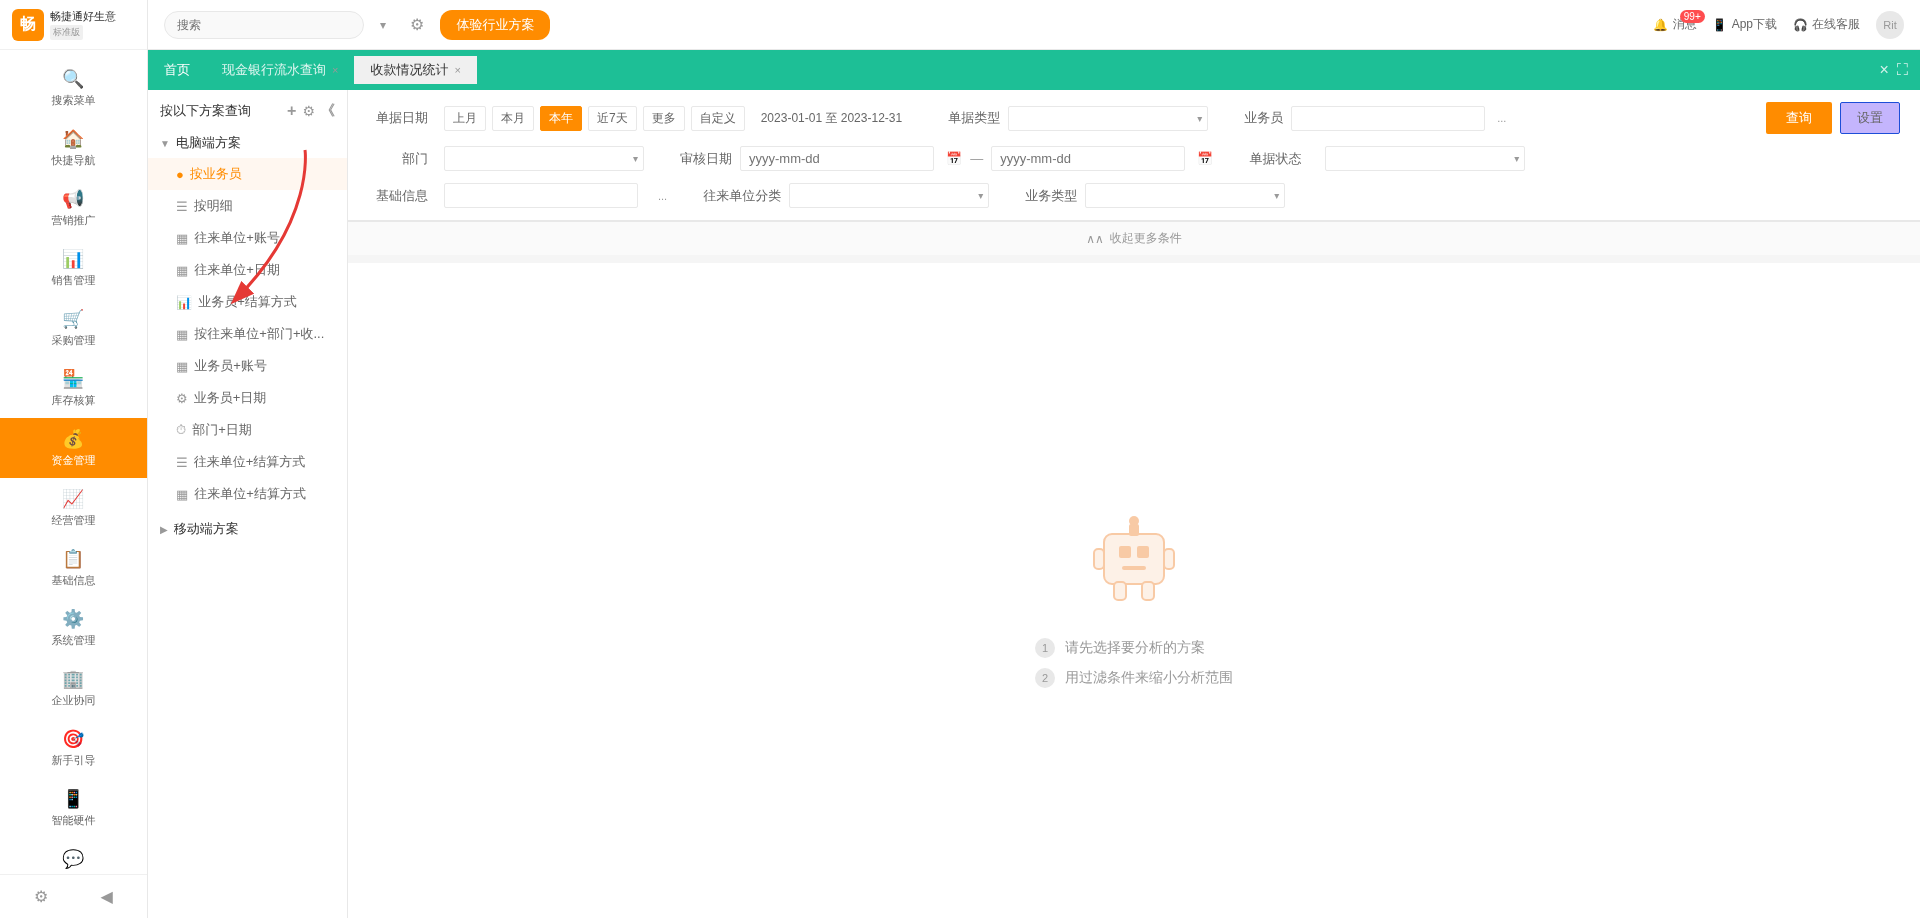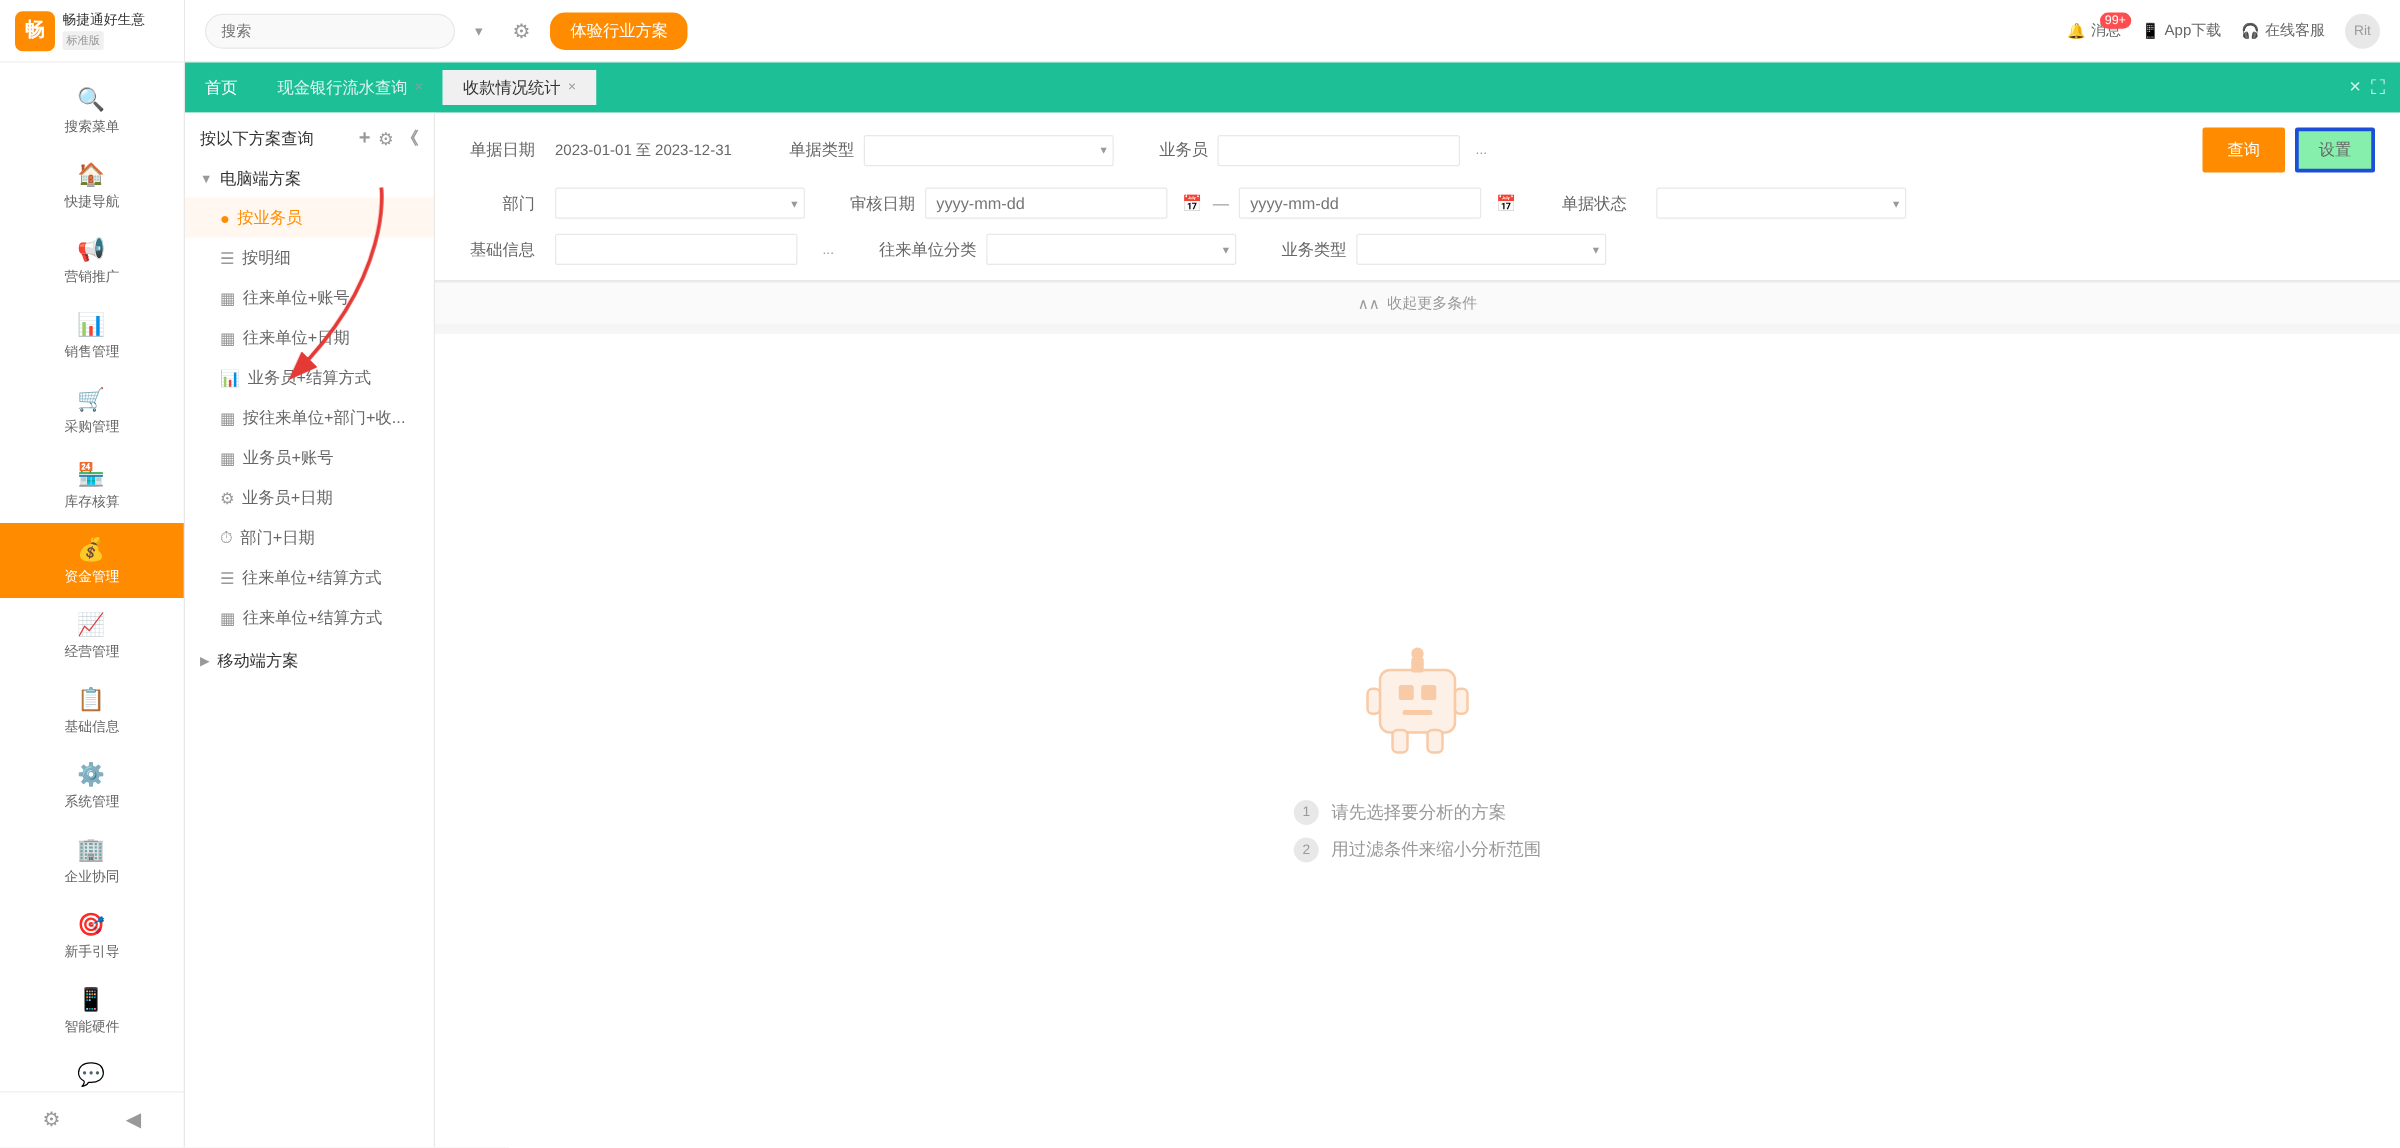--- a/index.html
+++ b/index.html
@@ -85,21 +85,21 @@
     .filter-select { border: 1px solid #e8e8e8; border-radius: 2px; padding: 4px 24px 4px 8px; font-size: 13px; color: #333; background: white; cursor: pointer; appearance: none; position: relative; min-width: 180px; }
     .select-wrapper { position: relative; display: inline-flex; align-items: center; }
     .select-wrapper .chevron { position: absolute; right: 6px; color: #999; font-size: 10px; pointer-events: none; }
     .filter-input { border: 1px solid #e8e8e8; border-radius: 2px; padding: 4px 8px; font-size: 13px; color: #999; min-width: 180px; }
     .filter-input.date-input { min-width: 120px; }
     .date-dash { color: #999; }
     .date-icon { color: #999; margin-left: 4px; cursor: pointer; }
     .more-btn { color: #999; font-size: 11px; cursor: pointer; margin-left: 4px; }
     .filter-actions { margin-left: auto; display: flex; gap: 8px; }
     .query-btn { background: #ff8c00; color: white; border: none; padding: 6px 20px; border-radius: 2px; cursor: pointer; font-size: 13px; }
-    .setting-btn { background: #86efac; color: #666; border: 3px solid #1d4ed8; padding: 6px 16px; border-radius: 2px; cursor: pointer; font-size: 13px; }
+    .setting-btn { background: #c4b5fd; color: #666; border: 1px solid #1d4ed8; padding: 6px 16px; border-radius: 2px; cursor: pointer; font-size: 13px; }
     .collapse-bar { display: flex; align-items: center; justify-content: center; gap: 6px; color: #999; font-size: 12px; cursor: pointer; padding: 8px 0; background: #fafafa; border-top: 1px solid #e8e8e8; }
 
     
     .empty-area { flex: 1; display: flex; flex-direction: column; align-items: center; justify-content: center; background: #fff; margin-top: 8px; }
     .empty-icon { width: 120px; height: 120px; opacity: 0.6; margin-bottom: 24px; }
     .empty-steps { display: flex; flex-direction: column; gap: 10px; }
     .empty-step { display: flex; align-items: center; gap: 10px; color: #999; font-size: 14px; }
     .step-num { width: 20px; height: 20px; border-radius: 50%; background: #e8e8e8; display: flex; align-items: center; justify-content: center; font-size: 11px; color: #999; flex-shrink: 0; }
   </style>
 </head>
@@ -294,20 +294,28 @@
         </div>
       </div>
     </div>
 
     <div class="right-content">
 
       <div class="filter-area">
 
         <div class="filter-row">
           <span class="filter-label">单据日期</span>
+          <div class="filter-date-group">
+            <button class="date-btn">上月</button>
+            <button class="date-btn">本月</button>
+            <button class="date-btn active">本年</button>
+            <button class="date-btn">近7天</button>
+            <button class="date-btn">更多</button>
+            <button class="date-btn">自定义</button>
+          </div>
           <span class="date-range">
             <span>2023-01-01</span>
             <span> 至 </span>
             <span>2023-12-31</span>
           </span>
 
           <div style="margin-left:30px; display:flex; align-items:center; gap:8px;">
             <span class="filter-label" style="width:auto;">单据类型</span>
             <div class="select-wrapper">
               <select class="filter-select" style="min-width:200px;">

